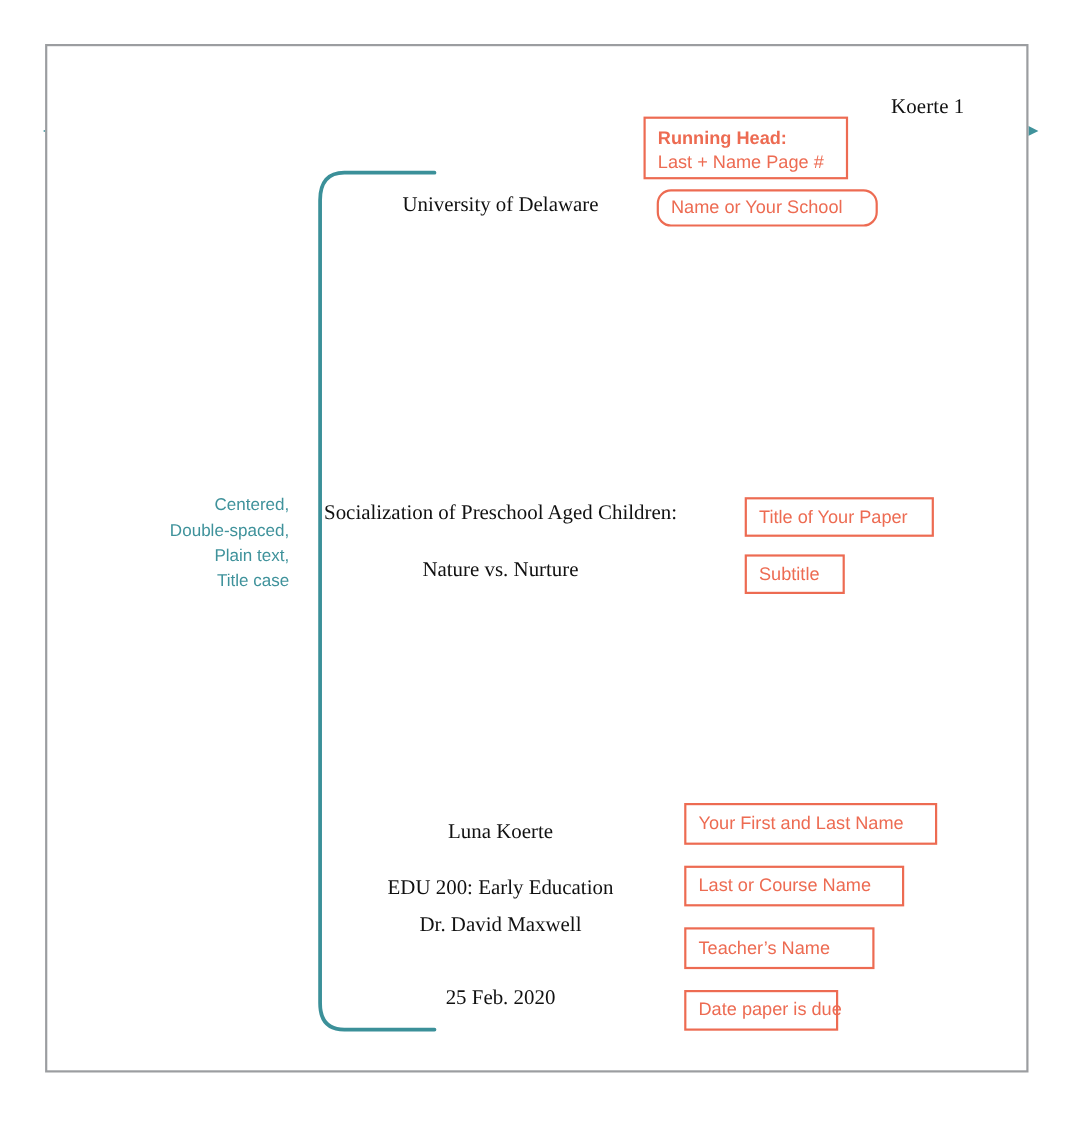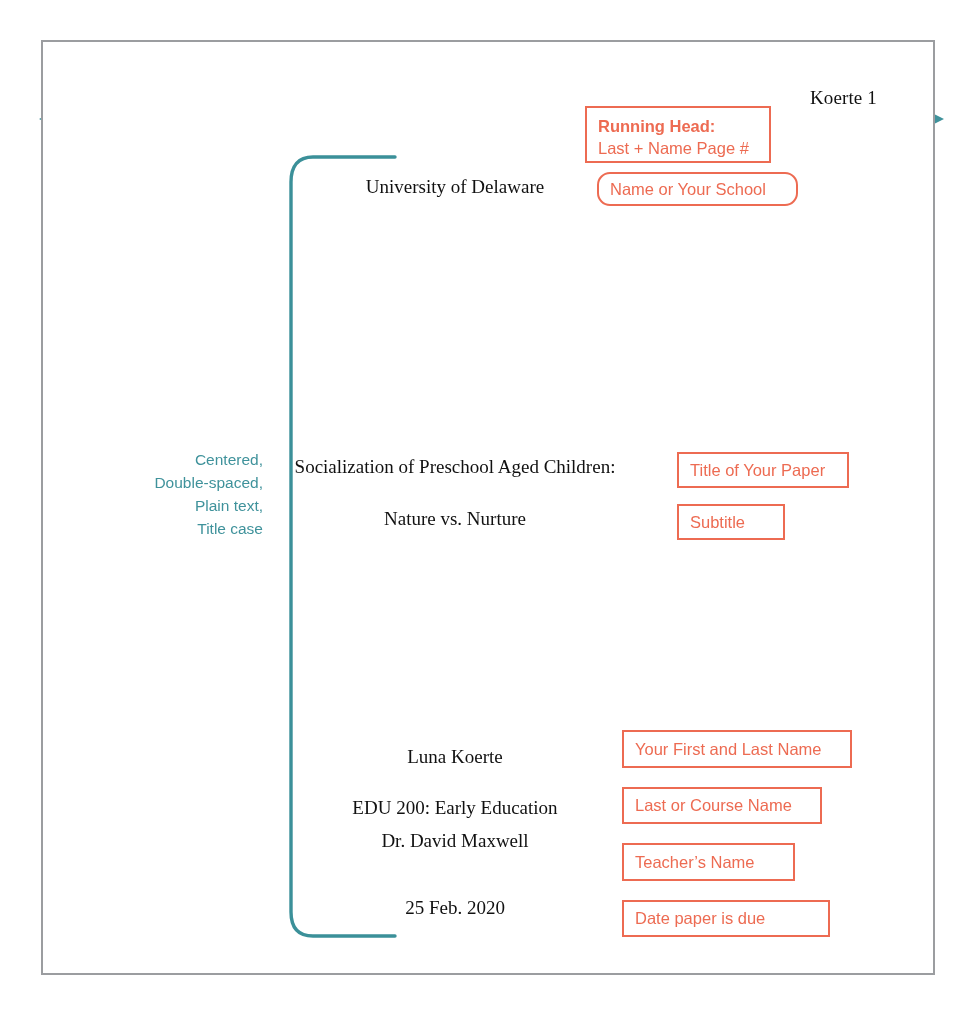--- a/index.html
+++ b/index.html
@@ -87,25 +87,25 @@
     display: block;
     padding-top: 7px;
     line-height: 22px;
   }
   .callout .hd { font-weight: bold; display: block; }
   .callout .sub { display: block; }
 
   #cb-running  { left: 585px; top: 62px;  width: 186px; height: 57px; margin-top: 44px; }
   #cb-school   { left: 597px; top: 172px; width: 201px; height: 34px; border-radius: 13px; }
   #cb-title    { left: 677px; top: 452px; width: 172px; height: 36px; }
-  #cb-subtitle { left: 677px; top: 504px; width: 108px;  height: 36px; }
+  #cb-subtitle { left: 677px; top: 504px; width: 91px;  height: 36px; }
   #cb-name     { left: 622px; top: 730px; width: 230px; height: 38px; }
   #cb-course   { left: 622px; top: 787px; width: 200px; height: 37px; }
   #cb-teacher  { left: 622px; top: 843px; width: 173px; height: 38px; text-align: center; }
-  #cb-date     { left: 622px; top: 900px; width: 208px; height: 37px; }
+  #cb-date     { left: 622px; top: 900px; width: 140px; height: 37px; }
 
   
   #doc-school   { top: 176px; }
   #doc-title    { top: 456px; }
   #doc-subtitle { top: 508px; }
   #doc-author   { top: 746px; }
   #doc-course   { top: 797px; }
   #doc-teacher  { top: 830px; }
   #doc-date     { top: 897px; }
 </style>

